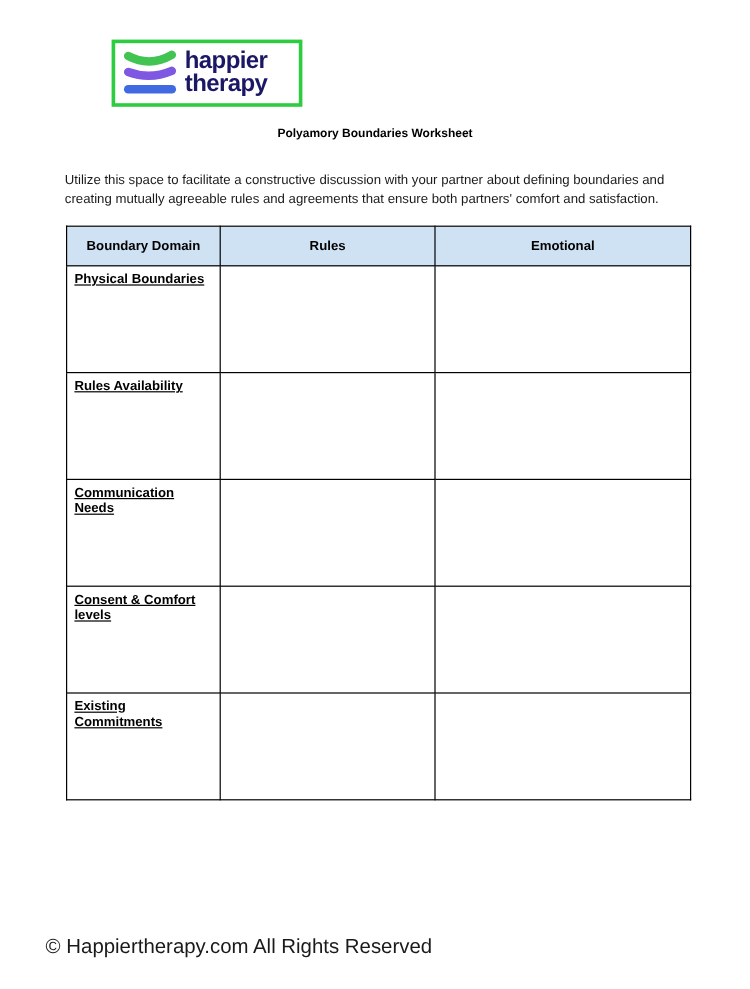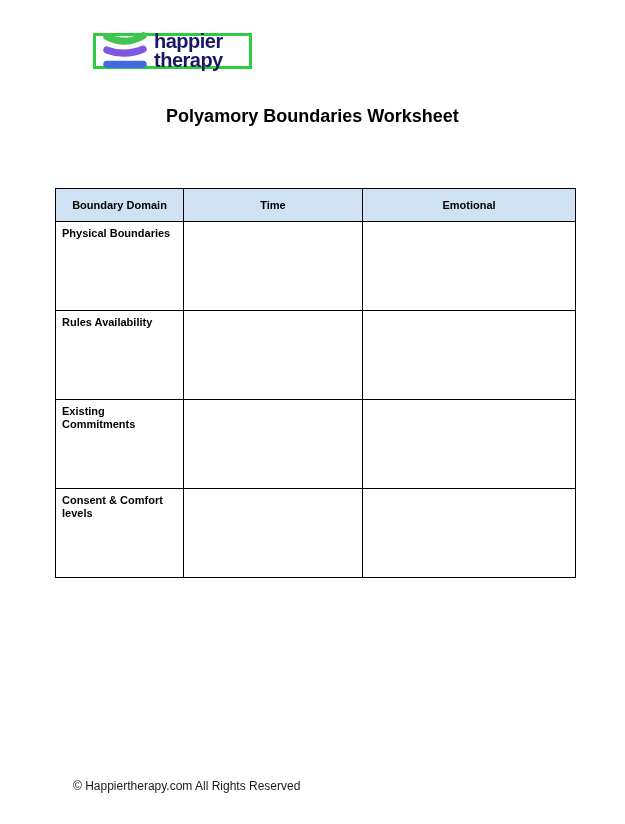--- a/index.html
+++ b/index.html
@@ -17,21 +17,21 @@
     width:625px;height:824px;
     font-family:"Liberation Sans", sans-serif;
     color:#000;
     position:relative;
   }
   .page{position:relative;width:625px;height:824px;background:#fff;overflow:hidden;}
 
   
   .logo{
     position:absolute;left:93px;top:33px;
-    width:159px;height:36px;
+    width:159px;height:56px;
     border:3px solid var(--brand-border);
     display:flex;align-items:center;
     padding:2px 4px 2px 4px;
     background:#fff;
   }
   .logo-mark{width:50px;height:42px;flex:0 0 auto;}
   .stripe-green{stroke:var(--stripe-green);}
   .stripe-purple{stroke:var(--stripe-purple);}
   .stripe-blue{stroke:var(--stripe-blue);}
   .logo-text{
@@ -41,21 +41,21 @@
     font-weight:bold;
     font-size:20px;
     line-height:19px;
     letter-spacing:-0.5px;
   }
 
   
   .title{
     position:absolute;left:0;top:106px;width:625px;
     text-align:center;
-    font-size:18px;font-weight:bold;color:#000;
+    font-size:10px;font-weight:bold;color:#000;
   }
   .intro{
     position:absolute;left:54px;top:142px;width:522px;
     font-size:11px;line-height:16px;color:#1a1a1a;
   }
 
   
   table.worksheet{
     position:absolute;left:55px;top:188px;
     width:520px;
@@ -71,27 +71,27 @@
     background:var(--table-header-bg);
     font-weight:bold;
     text-align:center;
     height:27px;
     vertical-align:middle;
     padding:10px;
   }
   col.c1{width:128px;}
   col.c2{width:179px;}
   col.c3{width:213px;}
-  table.worksheet td{height:89px;padding:5px 6px 5px 6px;}
+  table.worksheet td{height:89px;padding:5px 6px 5px 6px;text-decoration:underline;}
   td.domain{font-weight:bold;line-height:13px;padding-top:6px;}
 
   
   .footer{
-    position:absolute;left:73px;top:779px;
-    font-size:12px;color:#1a1a1a;
+    position:absolute;left:38px;top:779px;
+    font-size:17px;color:#1a1a1a;
   }
 </style>
 </head>
 <body>
 
 <div class="page">
 
   <div class="logo">
     <svg class="logo-mark" viewBox="0 0 48 44" fill="none" xmlns="http://www.w3.org/2000/svg">
       <path class="stripe-green" d="M5 7 Q24 17 43 6" stroke-width="7.5" stroke-linecap="round"></path>
@@ -99,52 +99,58 @@
       <path class="stripe-blue" d="M5 36 L43 36" stroke-width="7.5" stroke-linecap="round"></path>
     </svg>
     <div class="logo-text">
       <span>happier</span>
       <span>therapy</span>
     </div>
   </div>
 
   <h1 class="title">Polyamory Boundaries Worksheet</h1>
 
+  <p class="intro">Utilize this space to facilitate a constructive discussion with your partner about defining boundaries and creating mutually agreeable rules and agreements that ensure both partners' comfort and satisfaction.</p>
 
   <table class="worksheet">
     <colgroup>
         <col class="c1">
         <col class="c2">
         <col class="c3">
       </colgroup>
     <thead>
       <tr>
         <th>Boundary Domain</th>
-        <th>Time</th>
+        <th>Rules</th>
         <th>Emotional</th>
       </tr>
     </thead>
     <tbody>
       <tr>
         <td class="domain">Physical Boundaries</td>
         <td></td>
         <td></td>
       </tr>
       <tr>
         <td class="domain">Rules Availability</td>
         <td></td>
         <td></td>
       </tr>
       <tr>
-        <td class="domain">Existing Commitments</td>
+        <td class="domain">Communication Needs</td>
         <td></td>
         <td></td>
       </tr>
       <tr>
         <td class="domain">Consent &amp; Comfort levels</td>
+        <td></td>
+        <td></td>
+      </tr>
+      <tr>
+        <td class="domain">Existing Commitments</td>
         <td></td>
         <td></td>
       </tr>
     </tbody>
   </table>
 
   <p class="footer">© Happiertherapy.com All Rights Reserved</p>
 
 </div>
 

